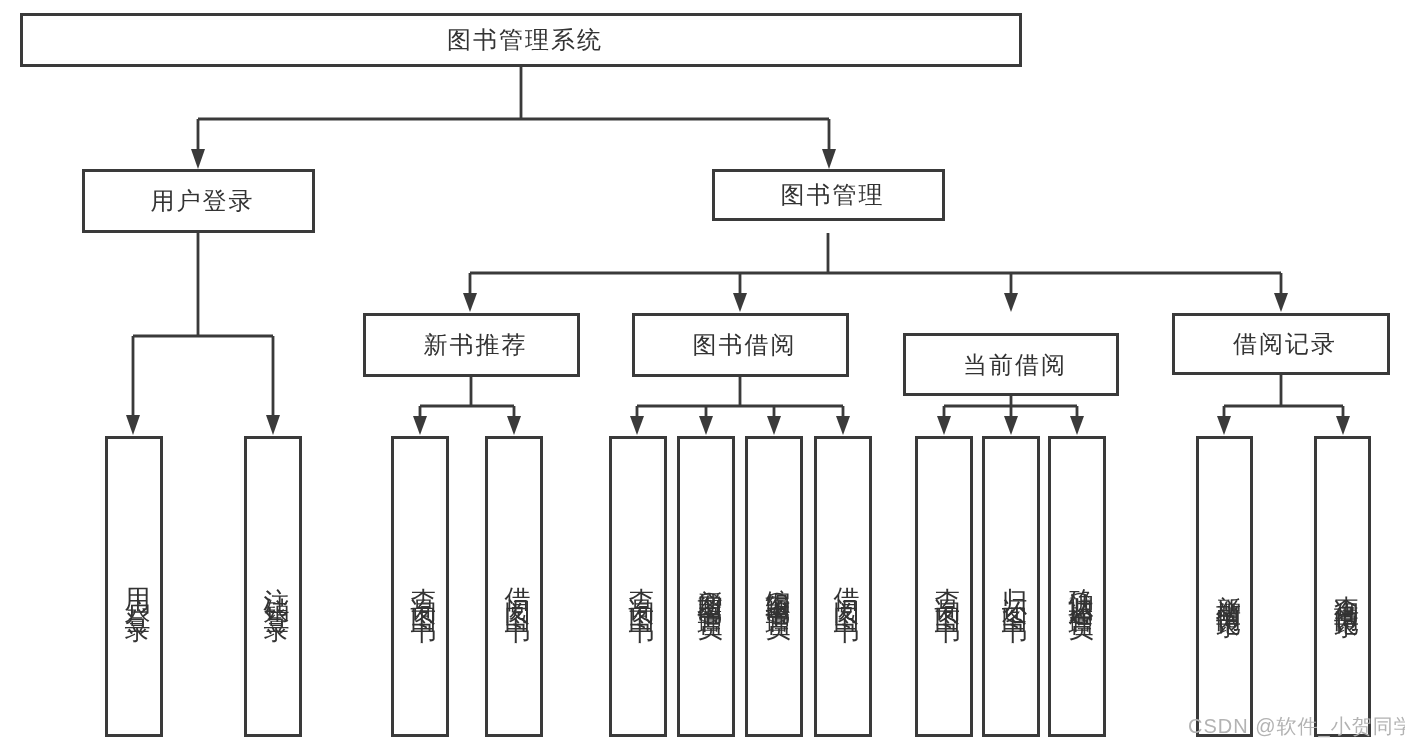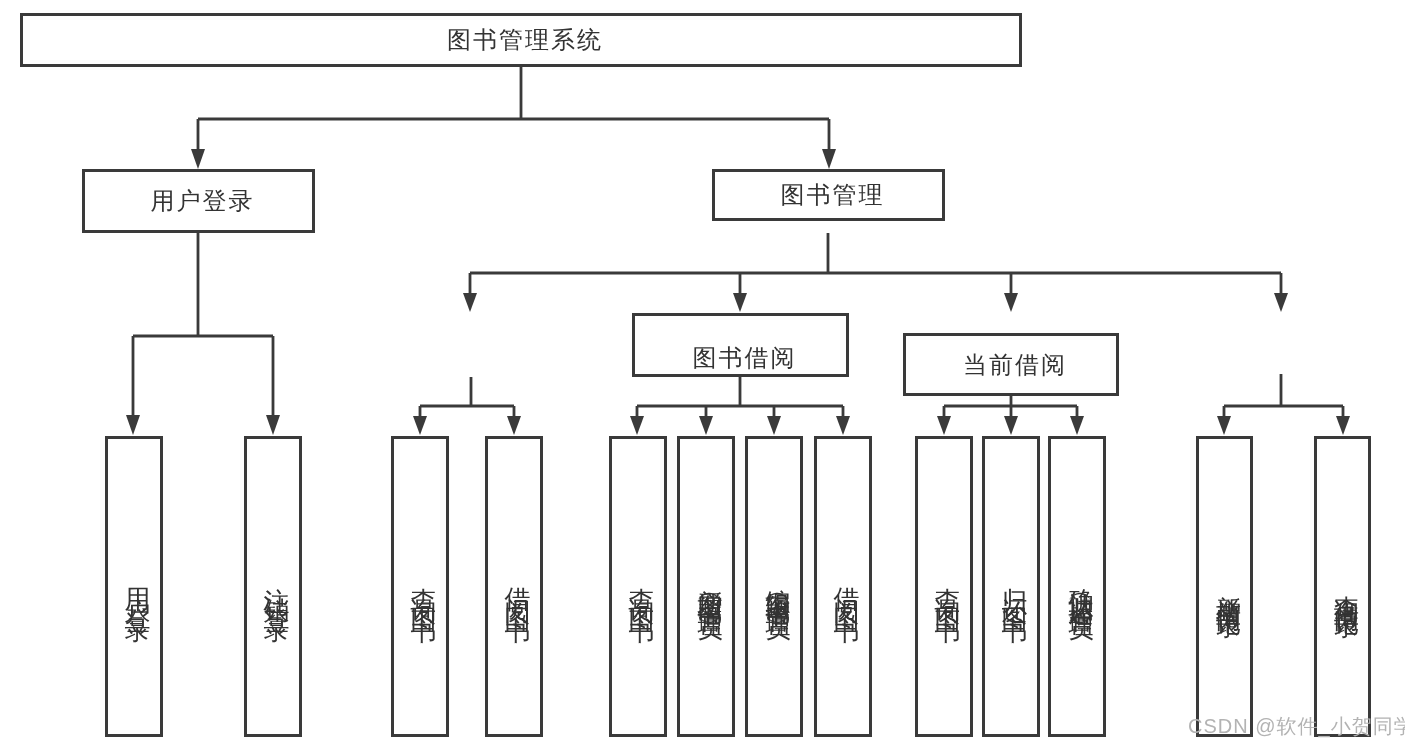--- a/index.html
+++ b/index.html
@@ -18,21 +18,21 @@
     background:#ffffff;
     display:flex;align-items:center;justify-content:center;
     color:#333333;
     padding-left:8px;
   }
   .hnode{font-size:24px;letter-spacing:2px;}
   .root{left:20px;top:13px;width:1002px;height:54px;}
   .n-user-login{left:82px;top:169px;width:233px;height:64px;}
   .n-book-mgmt{left:712px;top:169px;width:233px;height:52px;}
   .n-new-rec{left:363px;top:313px;width:217px;height:64px;}
-  .n-borrow{left:632px;top:313px;width:217px;height:64px;align-items:flex-end;}
+  .n-borrow{left:632px;top:313px;width:217px;height:64px;}
   .n-current{left:903px;top:313px;width:216px;height:63px;margin-top:20px;}
   .n-records{left:1172px;top:313px;width:218px;height:62px;}
   .leaf{top:436px;width:58px;height:301px;}
   .leaf .vtext{
     writing-mode:vertical-rl;
     text-orientation:mixed;
     font-size:26px;
     letter-spacing:10px;
     line-height:1;
     color:#333333;
@@ -91,25 +91,31 @@
     <span>图书管理系统</span>
   </div>
 
   <div class="node hnode n-user-login">
     <span>用户登录</span>
   </div>
   <div class="node hnode n-book-mgmt">
     <span>图书管理</span>
   </div>
 
+  <div class="node hnode n-new-rec">
+    <span>新书推荐</span>
+  </div>
   <div class="node hnode n-borrow">
     <span>图书借阅</span>
   </div>
   <div class="node hnode n-current">
     <span>当前借阅</span>
+  </div>
+  <div class="node hnode n-records">
+    <span>借阅记录</span>
   </div>
 
   <div class="node leaf lf1a">
     <span class="vtext">用户登录</span>
   </div>
   <div class="node leaf lf1b">
     <span class="vtext">注销登录</span>
   </div>
 
   <div class="node leaf lf2a">

